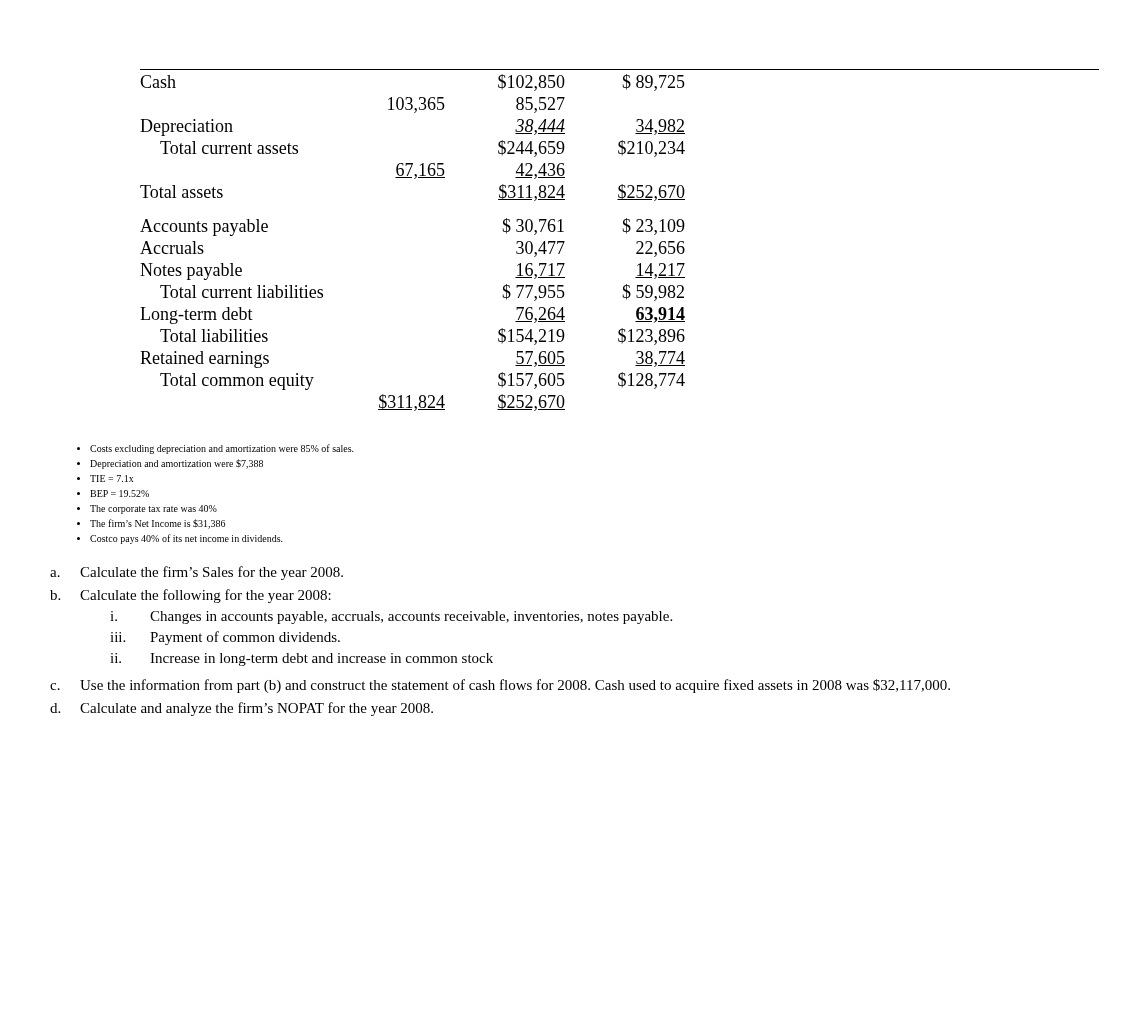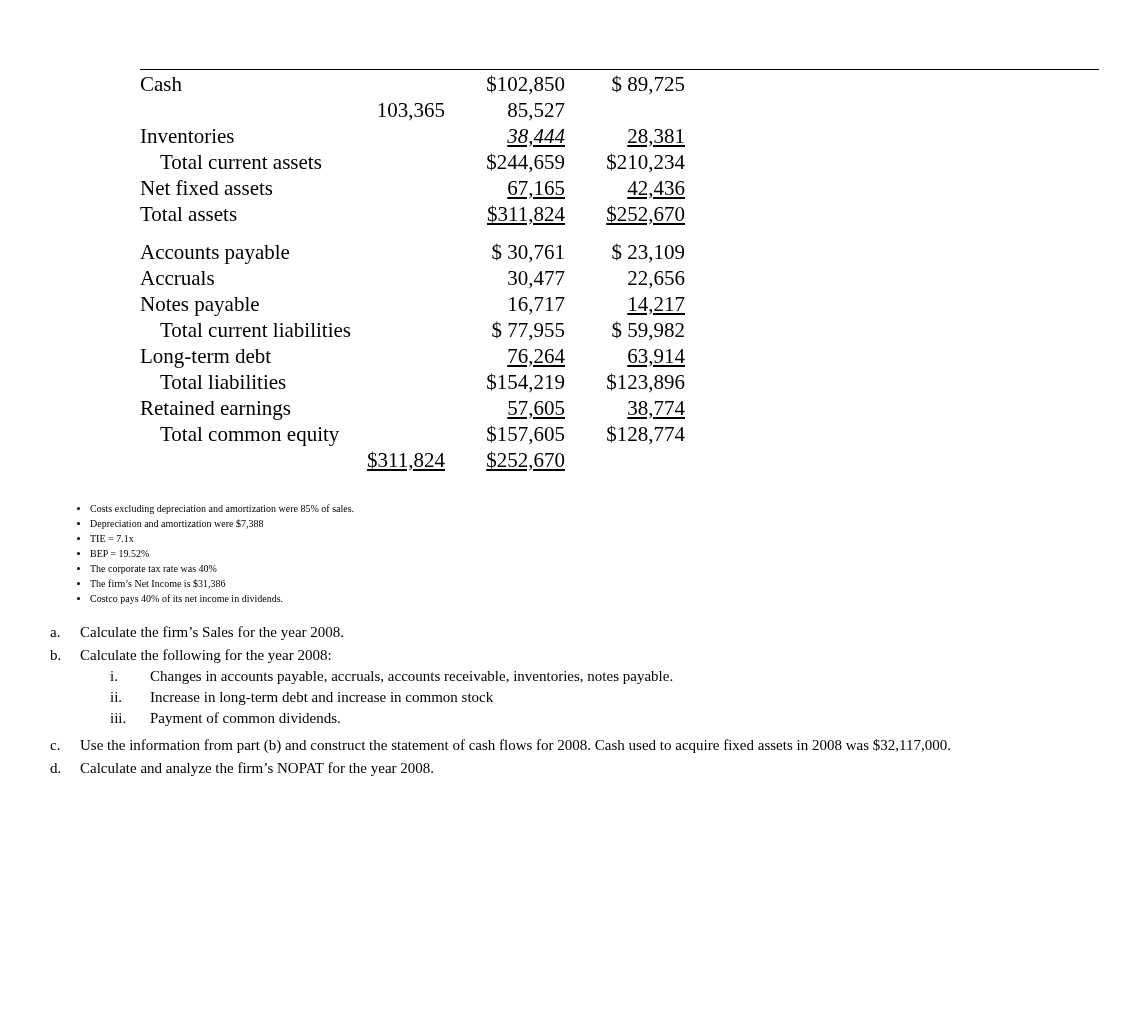--- a/index.html
+++ b/index.html
@@ -46,21 +46,21 @@
       font-weight: normal;
     }
     .bs-divider {
       border-top: 1.5px solid #000;
       margin-bottom: 2px;
     }
     .bs-row {
       display: grid;
       grid-template-columns: 320px 120px 120px;
       margin-bottom: 1px;
-      font-size: 21px;
+      font-size: 18px;
     }
     .bs-row.indented .label {
       padding-left: 20px;
     }
     .bs-row .label { }
     .bs-row .val2008, .bs-row .val2007 {
       text-align: right;
       padding-right: 15px;
     }
     .section-gap {
@@ -135,31 +135,30 @@
       <div class="bs-row">
         <div class="label">Cash</div>
         <div class="val2008">$102,850</div>
         <div class="val2007">$ 89,725</div>
       </div>
       <div class="bs-row">
         <div class="val2008">103,365</div>
         <div class="val2007">85,527</div>
       </div>
       <div class="bs-row">
-        <div class="label">Inventories</div>
+        <div class="label">Depreciation</div>
         <div class="val2008" style="text-decoration: underline; font-style: italic;">38,444</div>
-        <div class="val2007" style="text-decoration: underline;">28,381</div>
+        <div class="val2007" style="text-decoration: underline;">34,982</div>
       </div>
       <div class="bs-row indented">
         <div class="label">Total current assets</div>
         <div class="val2008">$244,659</div>
         <div class="val2007">$210,234</div>
       </div>
       <div class="bs-row">
-        <div class="label">Net fixed assets</div>
         <div class="val2008" style="text-decoration: underline;">67,165</div>
         <div class="val2007" style="text-decoration: underline; text-align: right;">42,436</div>
       </div>
       <div class="bs-row">
         <div class="label">Total assets</div>
         <div class="val2008" style="text-decoration: underline;">$311,824</div>
         <div class="val2007" style="text-decoration: underline;">$252,670</div>
       </div>
       <div class="section-gap"></div>
       <div class="bs-row">
@@ -167,32 +166,32 @@
         <div class="val2008">$ 30,761</div>
         <div class="val2007">$ 23,109</div>
       </div>
       <div class="bs-row">
         <div class="label">Accruals</div>
         <div class="val2008">30,477</div>
         <div class="val2007">22,656</div>
       </div>
       <div class="bs-row">
         <div class="label">Notes payable</div>
-        <div class="val2008" style="">16,717</div>
+        <div class="val2008" style="text-decoration: underline;">16,717</div>
         <div class="val2007" style="text-decoration: underline;">14,217</div>
       </div>
       <div class="bs-row indented">
         <div class="label">Total current liabilities</div>
         <div class="val2008">$ 77,955</div>
         <div class="val2007">$ 59,982</div>
       </div>
       <div class="bs-row">
         <div class="label">Long-term debt</div>
         <div class="val2008" style="text-decoration: underline;">76,264</div>
-        <div class="val2007" style="text-decoration: underline;">63,914</div>
+        <div class="val2007" style="text-decoration: underline; font-weight: bold;">63,914</div>
       </div>
       <div class="bs-row indented">
         <div class="label">Total liabilities</div>
         <div class="val2008">$154,219</div>
         <div class="val2007">$123,896</div>
       </div>
       <div class="bs-row">
         <div class="label">Retained earnings</div>
         <div class="val2008" style="text-decoration: underline;">57,605</div>
         <div class="val2007" style="text-decoration: underline;">38,774</div>
@@ -228,27 +227,27 @@
         <div class="q-content"><span>Calculate the firm’s Sales for the year 2008.</span></div>
       </div>
       <div class="question-item">
         <span class="q-letter">b.</span>
         <div class="q-content"><span>Calculate the following for the year 2008:</span><div class="sub-items">
             <div class="sub-item">
               <span class="sub-letter">i.</span>
               <span>Changes in accounts payable, accruals, accounts receivable, inventories, notes payable.</span>
             </div>
             <div class="sub-item">
+              <span class="sub-letter">iii.</span>
+              <span>Payment of common dividends.</span>
+            </div>
+            <div class="sub-item">
               <span class="sub-letter">ii.</span>
               <span>Increase in long-term debt and increase in common stock</span>
             </div>
-            <div class="sub-item">
-              <span class="sub-letter">iii.</span>
-              <span>Payment of common dividends.</span>
-            </div>
           </div></div>
       </div>
       <div class="question-item">
         <span class="q-letter">c.</span>
         <div class="q-content"><span>Use the information from part (b) and construct the statement of cash flows for 2008. Cash used to acquire fixed assets in 2008 was $32,117,000.</span></div>
       </div>
       <div class="question-item">
         <span class="q-letter">d.</span>
         <div class="q-content"><span>Calculate and analyze the firm’s NOPAT for the year 2008.</span></div>
       </div>

